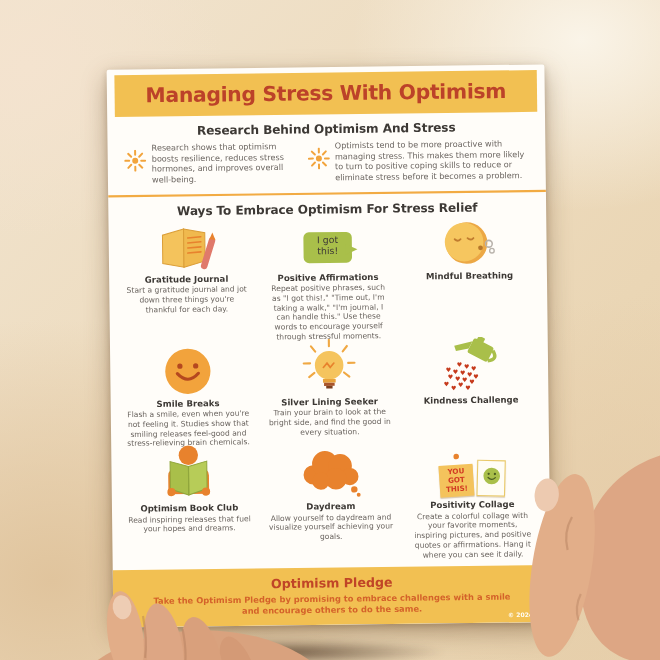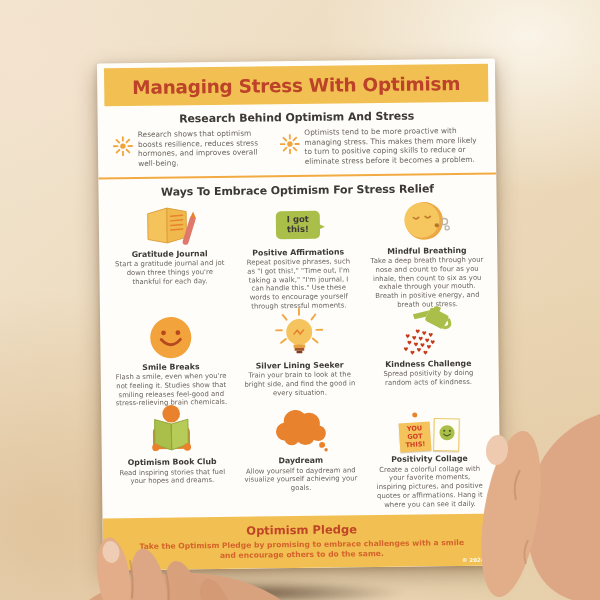--- a/index.html
+++ b/index.html
@@ -47,21 +47,21 @@
   .cell { text-align:center; }
   .icon-wrap { height:45px; display:flex; align-items:flex-end; justify-content:center; }
   .cell-title { font-size:7.8px; font-weight:bold; color:#3d3935; margin:3px 0 1.5px; }
   .cell-text { font-size:6.9px; line-height:1.27; color:#6b6560; max-width:113px; margin:0 auto; }
   .pledge { flex:none; margin-top:auto; background:#f2c052; padding:7px 18px 8px; position:relative; }
   .pledge h2 { font-size:11.5px; font-weight:bold; color:#c04527; text-align:center; margin:0 0 3px; }
   .pledge p { font-size:7.6px; font-weight:bold; color:#d4622a; line-height:1.35; text-align:center; max-width:330px; margin:0 auto; }
   .copyright { position:absolute; right:9px; bottom:3px; font-size:5.5px; font-weight:bold; color:#fffdf6; }
   
   .bubble {
-    background:#a9bf4a; color:#3f3a36; font-weight:bold; font-size:8.5px; line-height:1.15;
+    background:#a9bf4a; color:#3f3a36; font-weight:normal; font-size:8.5px; line-height:1.15;
     padding:4px 8px; border-radius:5px; position:relative; text-align:center; margin-bottom:6px; max-width:44px;
   }
   .bubble::after {
     content:""; position:absolute; right:-10px; top:58%; transform:translateY(-50%);
     border:5px solid transparent; border-left:11px solid #a9bf4a;
   }
   .collage { position:relative; display:flex; align-items:flex-end; gap:3px; padding-top:6px; }
   .pin { position:absolute; top:0px; left:13px; width:5px; height:5px; border-radius:50%; background:#e8822d; }
   .note {
     width:31px; background:#f4c35c; color:#d23b23; font-weight:bold; font-size:6.5px;
@@ -164,21 +164,20 @@
             <g stroke="#c17c2f" stroke-width="1.8" stroke-linecap="round" fill="none">
               <path d="M12,21 q3,3 6,0"></path>
                 <path d="M25,20 q3,3 6,0"></path>
             </g>
             <circle cx="38" cy="30" r="2.4" fill="#b5762a"></circle>
             <circle cx="46.5" cy="26" r="3.4" fill="none" stroke="#b9b3ac" stroke-width="1.6"></circle>
             <circle cx="49.5" cy="33" r="2.3" fill="none" stroke="#b9b3ac" stroke-width="1.4"></circle>
           </svg>
         </div>
         <div class="cell-title">Mindful Breathing</div>
-        <div class="cell-text">Take a deep breath through your nose and count to four as you inhale, then count to six as you exhale through your mouth.  Breath in positive energy, and breath out stress.</div>
       </div>
 
       <div class="cell">
         <div class="icon-wrap">
           <svg width="45" height="44" viewBox="0 0 46 46">
             <circle cx="23" cy="23" r="21.5" fill="#f2a33c"></circle>
             <circle cx="15.5" cy="18" r="2.5" fill="#b5481f"></circle>
             <circle cx="30.5" cy="18" r="2.5" fill="#b5481f"></circle>
             <path d="M13,25 q10,11 20,0" stroke="#b5481f" stroke-width="3" stroke-linecap="round" fill="none"></path>
           </svg>
@@ -233,37 +232,36 @@
                 <text x="20" y="37">♥</text>
                 <text x="27" y="39">♥</text>
               <text x="33" y="41">♥</text>
                 <text x="17" y="29">♥</text>
                 <text x="24" y="31">♥</text>
                 <text x="31" y="33">♥</text>
             </g>
           </svg>
         </div>
         <div class="cell-title">Kindness Challenge</div>
-        <div class="cell-text">Spread positivity by doing random acts of kindness.</div>
       </div>
 
       <div class="cell">
         <div class="icon-wrap">
           <svg width="54" height="50" viewBox="0 0 56 54">
             <circle cx="28" cy="10" r="9.5" fill="#e8822d"></circle>
             <path d="M8,30 q0,-7 9,-7 l22,0 q9,0 9,7 l0,18 l-40,0 z" fill="#e8822d"></path>
             <polygon points="28,21 10,16 10,43 28,49" fill="#a9bf4a" stroke="#90a63c" stroke-width="1"></polygon>
             <polygon points="28,21 46,16 46,43 28,49" fill="#b7cc58" stroke="#90a63c" stroke-width="1"></polygon>
             <line x1="28" y1="21" x2="28" y2="49" stroke="#90a63c" stroke-width="1.2"></line>
             <circle cx="11" cy="46" r="4" fill="#e8822d"></circle>
             <circle cx="45" cy="46" r="4" fill="#e8822d"></circle>
           </svg>
         </div>
         <div class="cell-title">Optimism Book Club</div>
-        <div class="cell-text">Read inspiring stories that fuel your hopes and dreams.</div>
+        <div class="cell-text">Read inspiring releases that fuel your hopes and dreams.</div>
       </div>
 
       <div class="cell">
         <div class="icon-wrap">
           <svg width="60" height="45" viewBox="0 0 60 46">
             <g fill="#e8822d">
               <circle cx="14" cy="24" r="9"></circle>
                 <circle cx="25" cy="14" r="12"></circle>
                 <circle cx="39" cy="16" r="11"></circle>
               <circle cx="48" cy="26" r="8"></circle>

